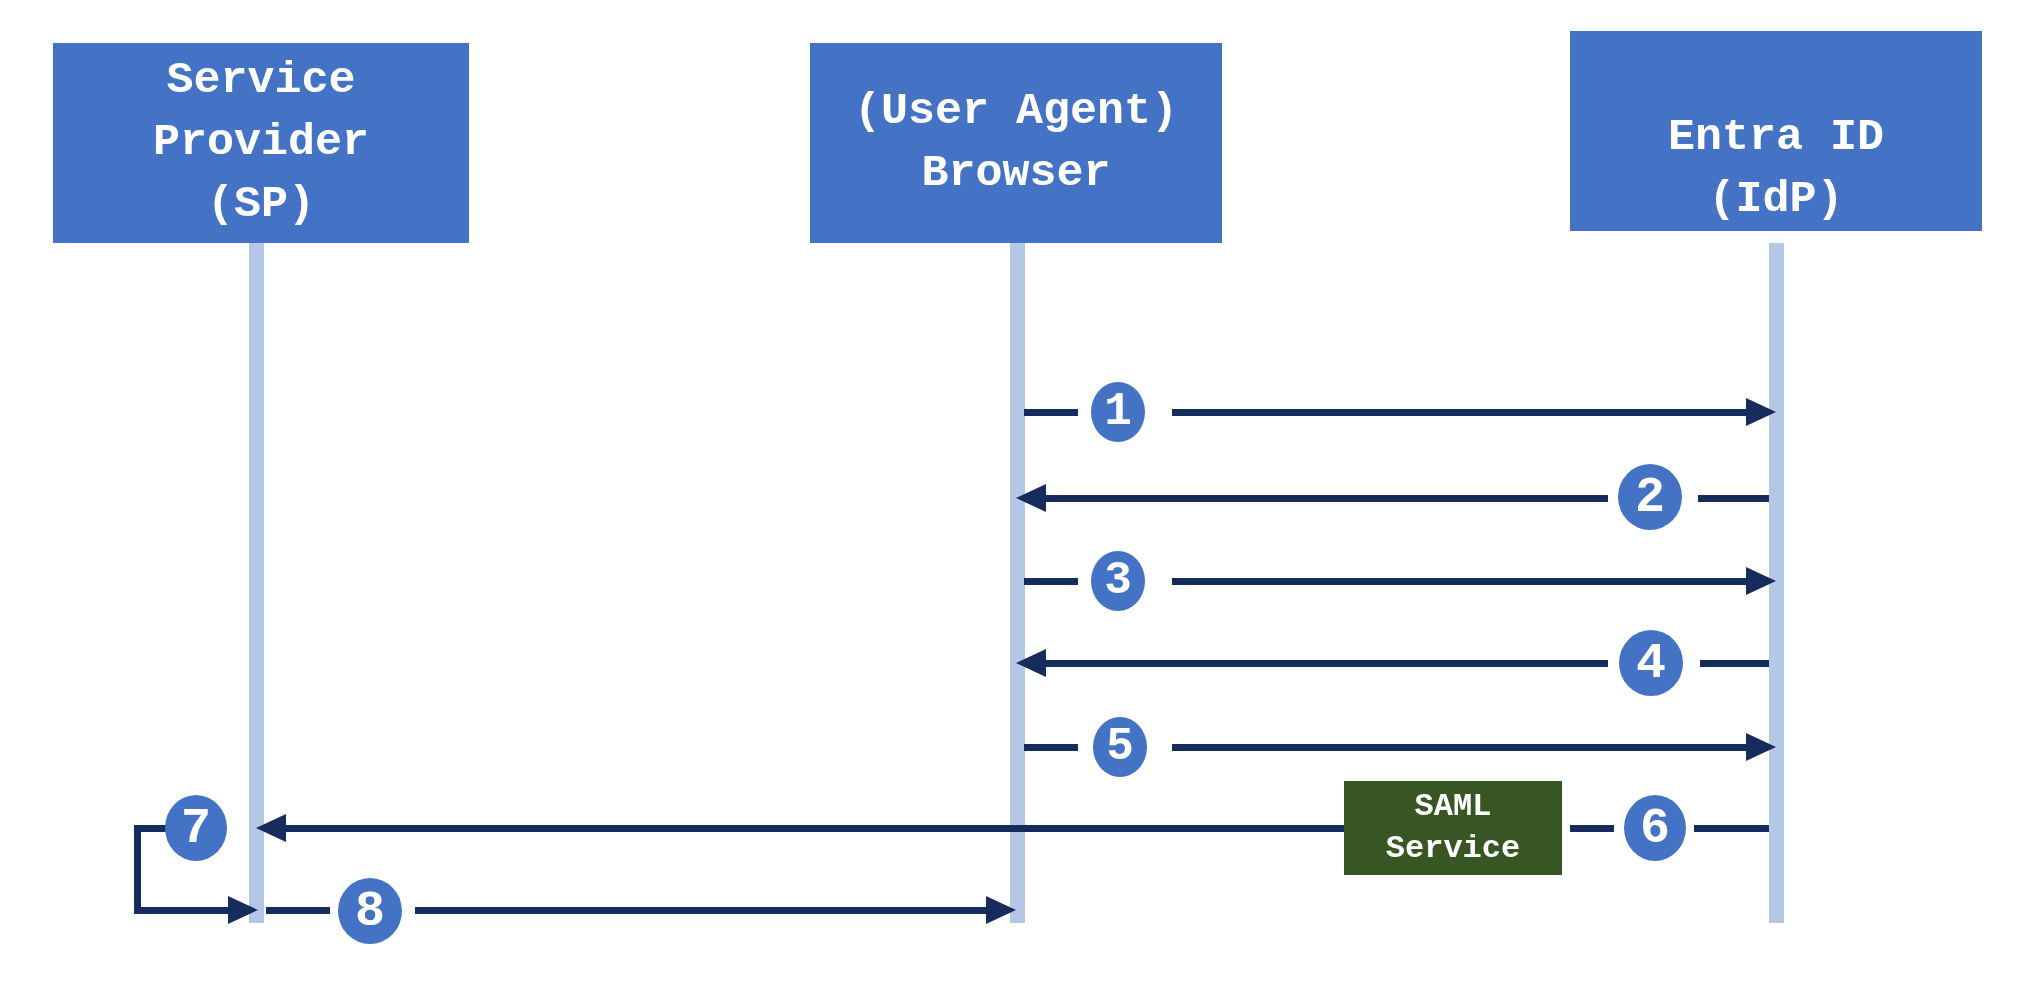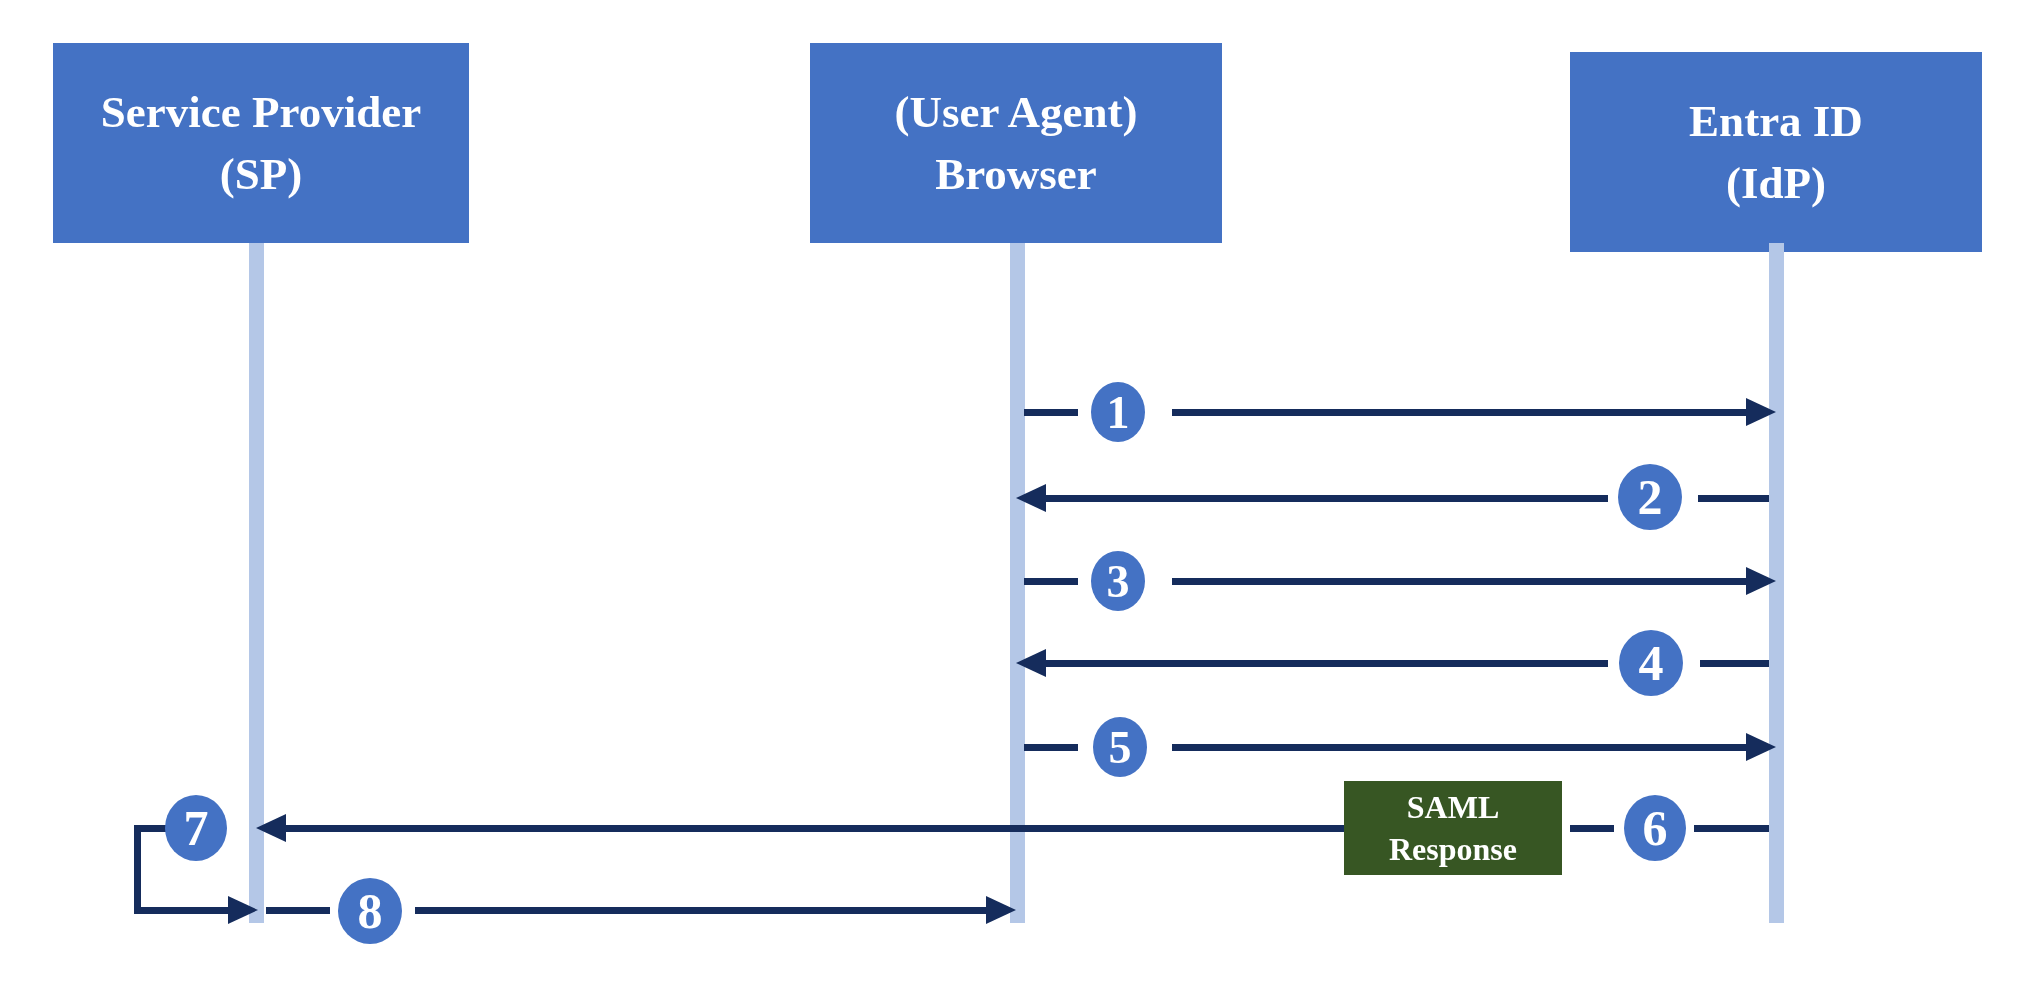--- a/index.html
+++ b/index.html
@@ -7,21 +7,21 @@
     --lifeline:#B4C7E7;
     --arrow:#152C5C;
     --badge:#4472C4;
     --label-fill:#375623;
     --text-on-fill:#FFFFFF;
     --bg:#FFFFFF;
   }
   html,body{margin:0;padding:0;background:var(--bg);}
   #canvas{
     position:relative;width:2033px;height:1000px;background:var(--bg);
-    font-family:Liberation Serif, serif;overflow:hidden;
+    font-family:Liberation Mono, monospace;overflow:hidden;
   }
   .actor{
     position:absolute;background:var(--actor-fill);color:var(--text-on-fill);
     display:flex;flex-direction:column;align-items:center;justify-content:center;
     font-size:45px;font-weight:600;line-height:62px;text-align:center;
   }
   .lifeline{position:absolute;width:15px;background:var(--lifeline);}
   .seg{position:absolute;height:7px;background:var(--arrow);}
   .vseg{position:absolute;width:7px;background:var(--arrow);}
   .hr{position:absolute;width:0;height:0;border-top:14px solid transparent;
@@ -47,21 +47,21 @@
 <div id="canvas">
 
   <div class="actor" style="left:53px;top:43px;width:416px;height:200px;">
     <div>Service Provider</div>
     <div>(SP)</div>
   </div>
   <div class="actor" style="left:810px;top:43px;width:412px;height:200px;">
     <div>(User Agent)</div>
     <div>Browser</div>
   </div>
-  <div class="actor" style="left:1570px;top:52px;width:412px;height:200px;">
+  <div class="actor" style="left:1570px;top:31px;width:412px;height:200px;justify-content:flex-end;">
     <div>Entra ID</div>
     <div>(IdP)</div>
   </div>
 
   <div class="lifeline" style="left:249px;top:243px;height:680px;"></div>
   <div class="lifeline" style="left:1010px;top:243px;height:680px;"></div>
   <div class="lifeline" style="left:1769px;top:243px;height:680px;"></div>
 
   <div class="seg" style="left:1024px;top:409px;width:54px;"></div>
   <div class="badge sm" style="left:1091px;top:382px;">
@@ -95,21 +95,21 @@
   <div class="badge sm" style="left:1093px;top:717px;">
       <span>5</span>
     </div>
   <div class="seg" style="left:1172px;top:744px;width:576px;"></div>
   <div class="hr" style="left:1746px;top:733px;"></div>
 
   <div class="hl" style="left:256px;top:814px;"></div>
   <div class="seg" style="left:284px;top:825px;width:1060px;"></div>
   <div class="glabel" style="left:1344px;top:781px;width:218px;height:94px;">
     <div>SAML</div>
-    <div>Response</div>
+    <div>Service</div>
   </div>
   <div class="seg" style="left:1570px;top:825px;width:44px;"></div>
   <div class="badge lg" style="left:1624px;top:795px;width:62px;height:66px;">
       <span>6</span>
     </div>
   <div class="seg" style="left:1694px;top:825px;width:75px;"></div>
 
   <div class="seg" style="left:134px;top:825px;width:33px;"></div>
   <div class="badge lg" style="left:165px;top:795px;width:62px;height:66px;">
       <span>7</span>

